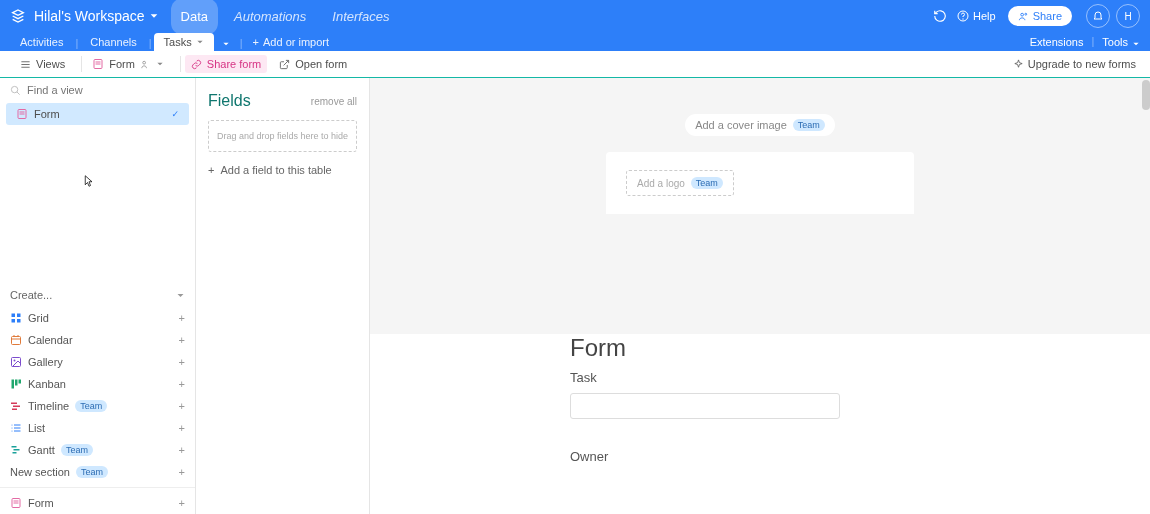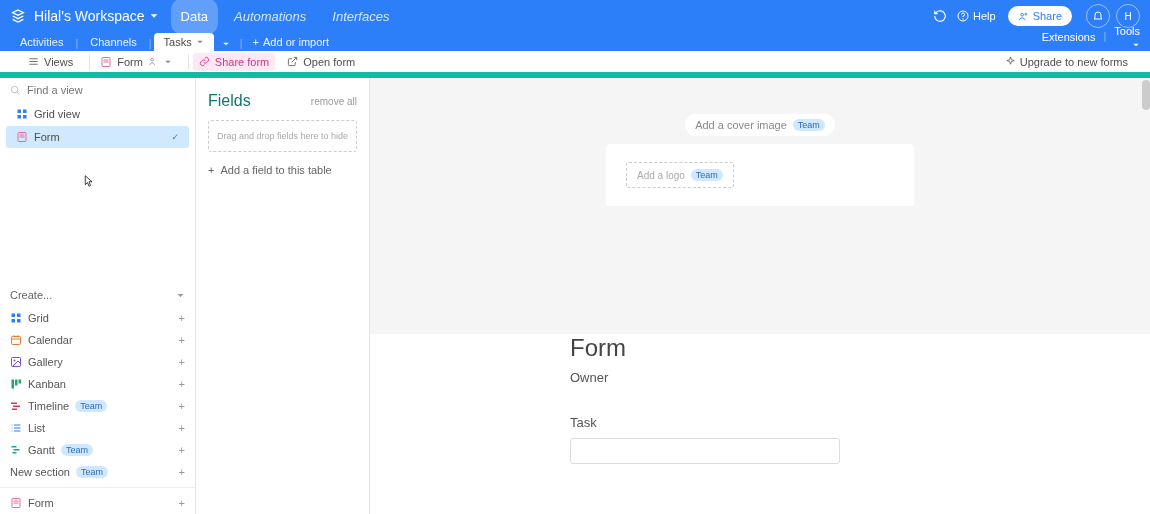--- a/index.html
+++ b/index.html
@@ -21,21 +21,21 @@
 
 
 .subhdr { background: #2d7ff9; height: 19px; display:flex; align-items:flex-end; padding: 0 10px; color:#fff; font-size:11px; }
 .tab { padding: 3px 10px; cursor:pointer; color: rgba(255,255,255,0.9); }
 .tab.active { background: #fff; color:#4d4d4d; border-radius: 4px 4px 0 0; display:flex; align-items:center; gap:4px; }
 .tab-slot { padding: 3px 8px; cursor:pointer; color: rgba(255,255,255,0.9); display:flex; align-items:center; gap:4px; }
 .subhdr .sep { color: rgba(255,255,255,0.4); margin:0 2px 2px; }
 .subhdr-right { margin-left:auto; display:flex; align-items:center; gap:6px; padding-bottom:2px; }
 
 
-.toolbar { height: 27px; border-bottom:6px solid #14b8a6; display:flex; align-items:center; padding: 0 22px; font-size:11px; }
+.toolbar { height: 27px; border-bottom:1px solid #14b8a6; display:flex; align-items:center; padding: 0 14px; font-size:11px; }
 .tb-item { display:flex; align-items:center; gap:5px; padding:3px 6px; margin-right:6px; cursor:pointer; border-radius:3px; }
 .tb-divider { width:1px; height:16px; background:#e5e5e5; margin:0 4px; }
 .tb-item.share { background:#fde8f3; color:#d63384;}
 .tb-right { margin-left:auto; display:flex; align-items:center; gap:4px; cursor:pointer; }
 
 
 .main { display:flex; height: calc(514px - 32px - 19px - 27px); }
 .sidebar { width: 196px; border-right:1px solid #e5e5e5; display:flex; flex-direction:column; }
 .search { padding:6px 10px; display:flex; align-items:center; gap:6px; color:#999; font-size:11px; }
 .search input { border:none; outline:none; font-size:11px; flex:1; color:#999; }
@@ -56,21 +56,21 @@
 .fp-title { font-size:16px; color:#0f766e; }
 .fp-remove { font-size:10px; color:#999; cursor:pointer; }
 .drop-zone { border:1px dashed #ccc; border-radius:3px; padding:10px 6px; text-align:center; font-size:9px; color:#aaa; margin-bottom:12px; }
 .add-field { display:flex; align-items:center; gap:6px; font-size:11px; color:#666; cursor:pointer; }
 
 
 .canvas-wrap { flex:1; position:relative; background:#f5f5f5; overflow:hidden; }
 .scrollbar { position:absolute; right:0; top:2px; width:8px; height:30px; background:#ccc; border-radius:4px; }
 .canvas-top { height:128px; display:flex; align-items:center; justify-content:center; position:relative; }
 .cover-btn { background:#fff; border-radius:14px; padding:5px 10px; font-size:11px; color:#888; display:flex; align-items:center; gap:6px; cursor:pointer; position:absolute; top:36px; }
-.form-card { background:#fff; width:308px; margin:0 auto; border-radius:4px 4px 0 0; position:absolute; left:50%; transform:translateX(-50%); top:66px; padding:18px 20px; }
+.form-card { background:#fff; width:308px; margin:0 auto; border-radius:4px 4px 0 0; position:absolute; left:50%; transform:translateX(-50%); top:74px; padding:18px 20px; }
 .logo-box { border:1px dashed #ccc; border-radius:3px; padding:6px 10px; display:inline-flex; align-items:center; gap:6px; font-size:10px; color:#aaa; cursor:pointer; }
 .form-body { background:#fff; padding: 0 200px 20px; margin-top:128px; }
 .form-title { font-size:24px; font-weight:300; color:#444; margin-bottom:8px; }
 .form-desc { font-size:13px; color:#999; margin-bottom:34px; }
 .fld { margin-bottom:30px; }
 .fld-label { font-size:13px; color:#555; margin-bottom:8px; }
 .fld-input { width:270px; height:26px; border:1px solid #ddd; border-radius:3px; padding: 0 6px; font-size:12px; }
 
 .cursor { position:absolute; left:84px; top:175px; width:10px; height:12px; }
 
@@ -138,21 +138,21 @@
       </svg>
     </span>
   <span class="sep">|</span>
   <span class="tab-slot">
     <span>+</span>
     <span>Add or import</span>
   </span>
   <div class="subhdr-right">
     <span style="cursor:pointer;">Extensions</span>
     <span class="sep">|</span>
-    <span style="cursor:pointer;display:flex;align-items:flex-end;gap:4px;flex-direction:column;">
+    <span style="cursor:pointer;display:flex;align-items:flex-end;gap:4px;">
       <span>Tools</span>
       <svg width="8" height="8" viewBox="0 0 12 12" fill="#fff">
           <path d="M2 4l4 4 4-4z"></path>
         </svg>
     </span>
   </div>
 </div>
 
 <div class="toolbar">
   <span class="tb-item">
@@ -205,31 +205,20 @@
 
   <div class="sidebar">
     <div class="search">
       <svg width="11" height="11" viewBox="0 0 24 24" fill="none" stroke="#bbb" stroke-width="2">
           <circle cx="10" cy="10" r="7"></circle>
           <path d="M21 21l-6-6"></path>
         </svg>
       <input placeholder="Find a view" style="">
     </div>
     <div id="views-list">
-        <div class="view-row">
-          <span class="view-icon">
-            <svg width="12" height="12" viewBox="0 0 24 24" fill="#2d7ff9">
-              <rect x="3" y="3" width="7" height="7"></rect>
-              <rect x="14" y="3" width="7" height="7"></rect>
-              <rect x="3" y="14" width="7" height="7"></rect>
-              <rect x="14" y="14" width="7" height="7"></rect>
-            </svg>
-          </span>
-          <span>Grid view</span>
-        </div>
         <div class="view-row active">
           <span class="view-icon">
             <svg width="12" height="12" viewBox="0 0 24 24" fill="#e36aa4">
               <rect x="4" y="3" width="16" height="18" rx="2" fill="none" stroke="#e36aa4" stroke-width="2"></rect>
               <rect x="7" y="7" width="10" height="2" fill="#e36aa4"></rect>
               <rect x="7" y="11" width="10" height="2" fill="#e36aa4"></rect>
             </svg>
           </span>
           <span>Form</span>
           <span class="view-check">✓</span>
@@ -366,24 +355,24 @@
       <div class="form-card">
         <div class="logo-box">
           <span>Add a logo</span>
           <span class="team-badge">Team</span>
         </div>
       </div>
     </div>
     <div class="form-body">
       <div class="form-title">Form</div>
       <div id="form-fields">
+          <div class="fld"><div class="fld-label">Task</div><input class="fld-input" style=""></div>
           <div class="fld">
             <div class="fld-label">Owner</div>
           </div>
-          <div class="fld"><div class="fld-label">Task</div><input class="fld-input" style=""></div>
         </div>
     </div>
   </div>
 
 </div>
 
 <svg class="cursor" viewBox="0 0 12 16">
     <path d="M1 1l0 12 3-3 2 5 2-1-2-5 4 0z" fill="#fff" stroke="#000" stroke-width="1"></path>
   </svg>
 

